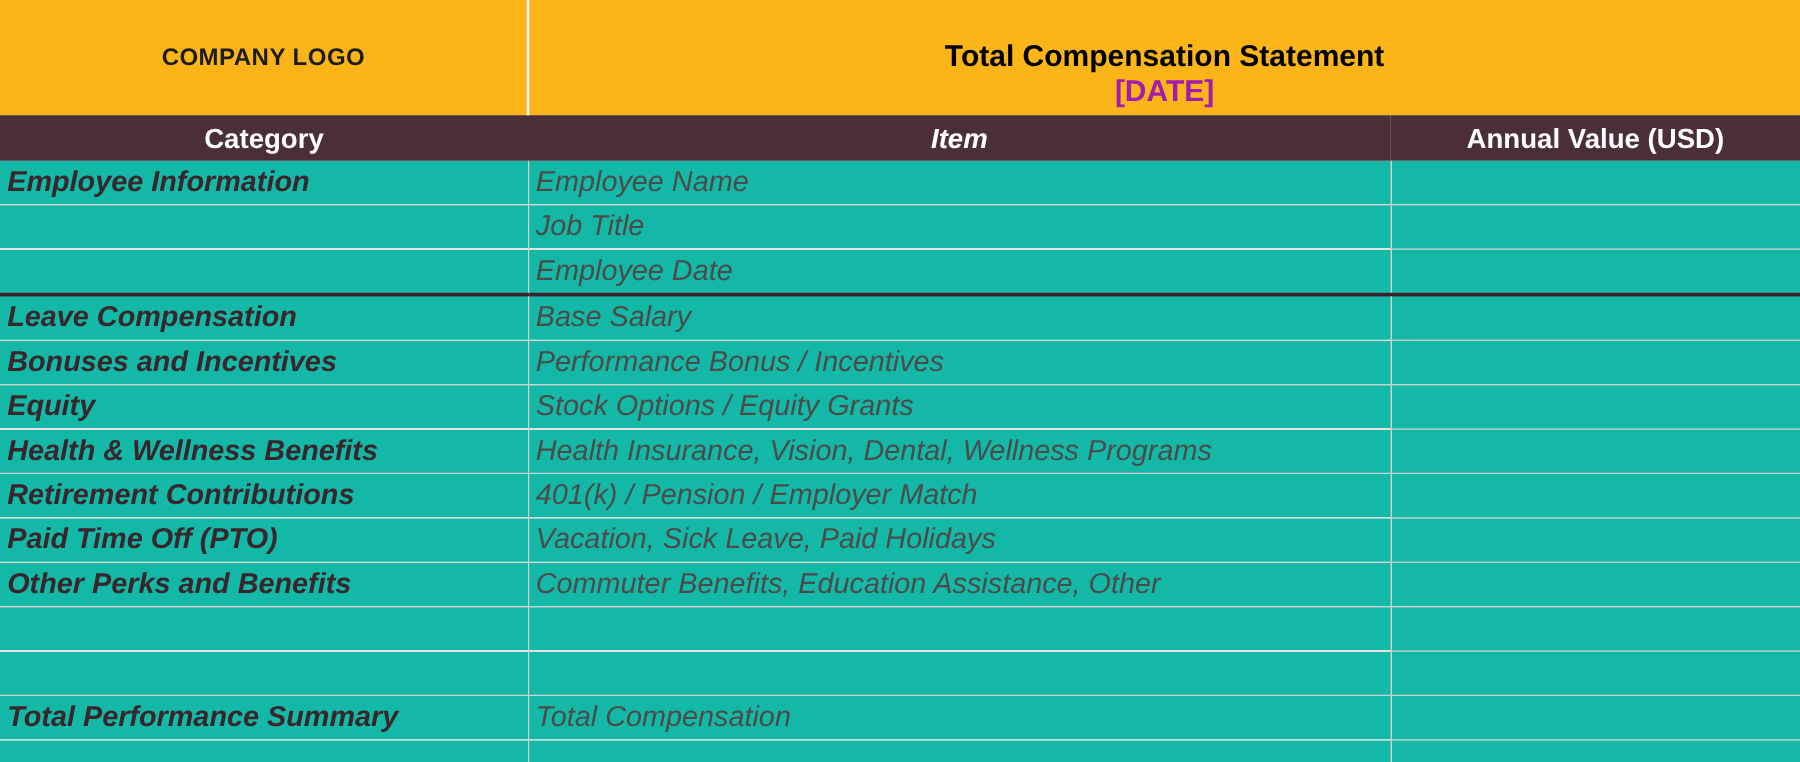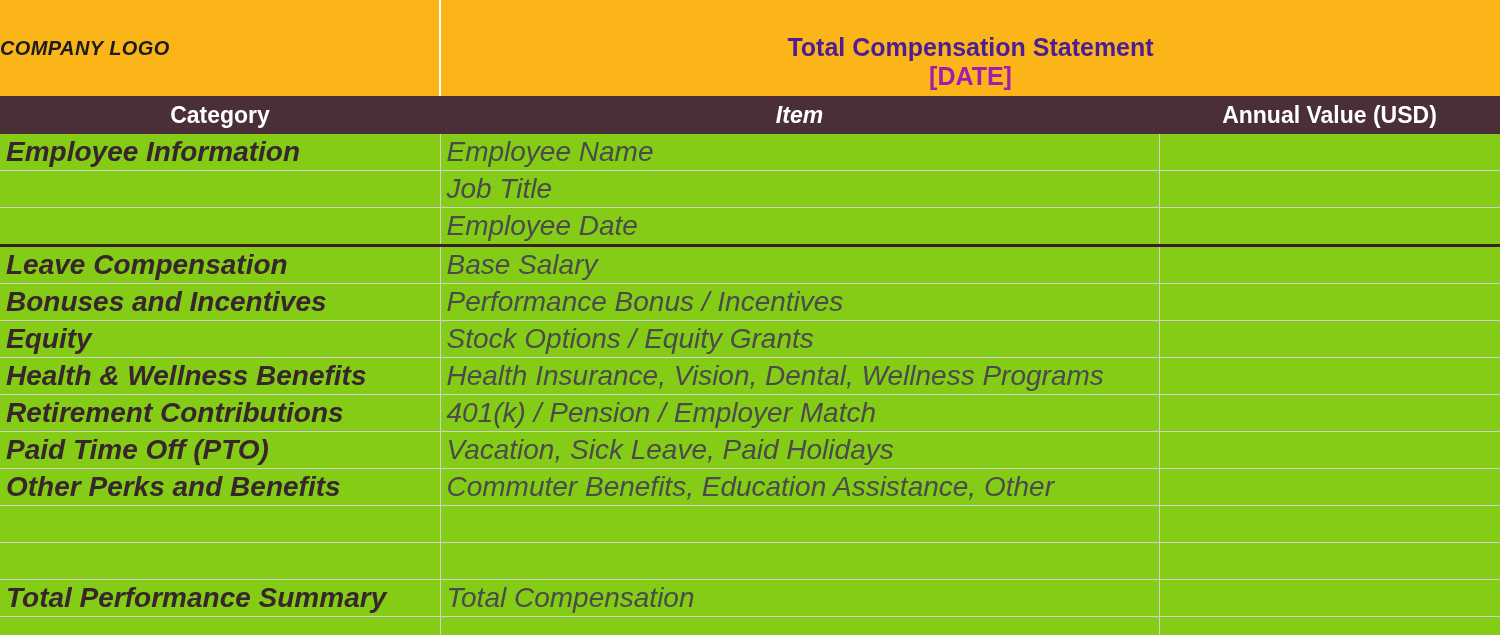--- a/index.html
+++ b/index.html
@@ -33,38 +33,37 @@
 
   
   tr.title-row td {
     background: #fbb519;
     height: 96px;
     padding: 0;
     vertical-align: middle;
     border: none;
   }
   td.logo-cell {
-    text-align: left;
+    text-align: center;
     border-right: 2px solid #ffffff !important;
-    font-style: italic;
   }
   .logo-text {
     font-size: 20px;
     font-weight: bold;
     letter-spacing: 0.4px;
     color: #1c1c1c;
     font-family: "Liberation Sans", sans-serif;
   }
   td.title-cell {
     text-align: center;
   }
   .title-main {
     font-size: 25px;
     font-weight: bold;
-    color: #4c1d95;
+    color: #000000;
     line-height: 1.18;
     font-family: "Liberation Sans", sans-serif;
     margin-top: 28px;
   }
   .title-date {
     font-size: 25px;
     font-weight: bold;
     color: #a21caf;
     line-height: 1.18;
     font-family: "Liberation Sans", sans-serif;
@@ -85,22 +84,22 @@
   th.head-category { border-right: 2px solid #ffffff; margin-left: 48px; }
   th.head-item     { border-right: 2px solid #ffffff; font-style: italic; }
 
   
   tr.body-row td {
     height: 36px;
     padding: 0 4px 0 6px;
     border-bottom: 1px solid #d4cfd1;
     border-right: 1px solid #d4cfd1;
     vertical-align: middle;
-    font-size: 28px;
-    background: #84cc16;
+    font-size: 24px;
+    background: #14b8a6;
   }
   td.cat {
     font-weight: bold;
     font-style: italic;
     color: #38262c;
     white-space: nowrap;
     overflow: hidden;
   }
   td.item {
     font-style: italic;

